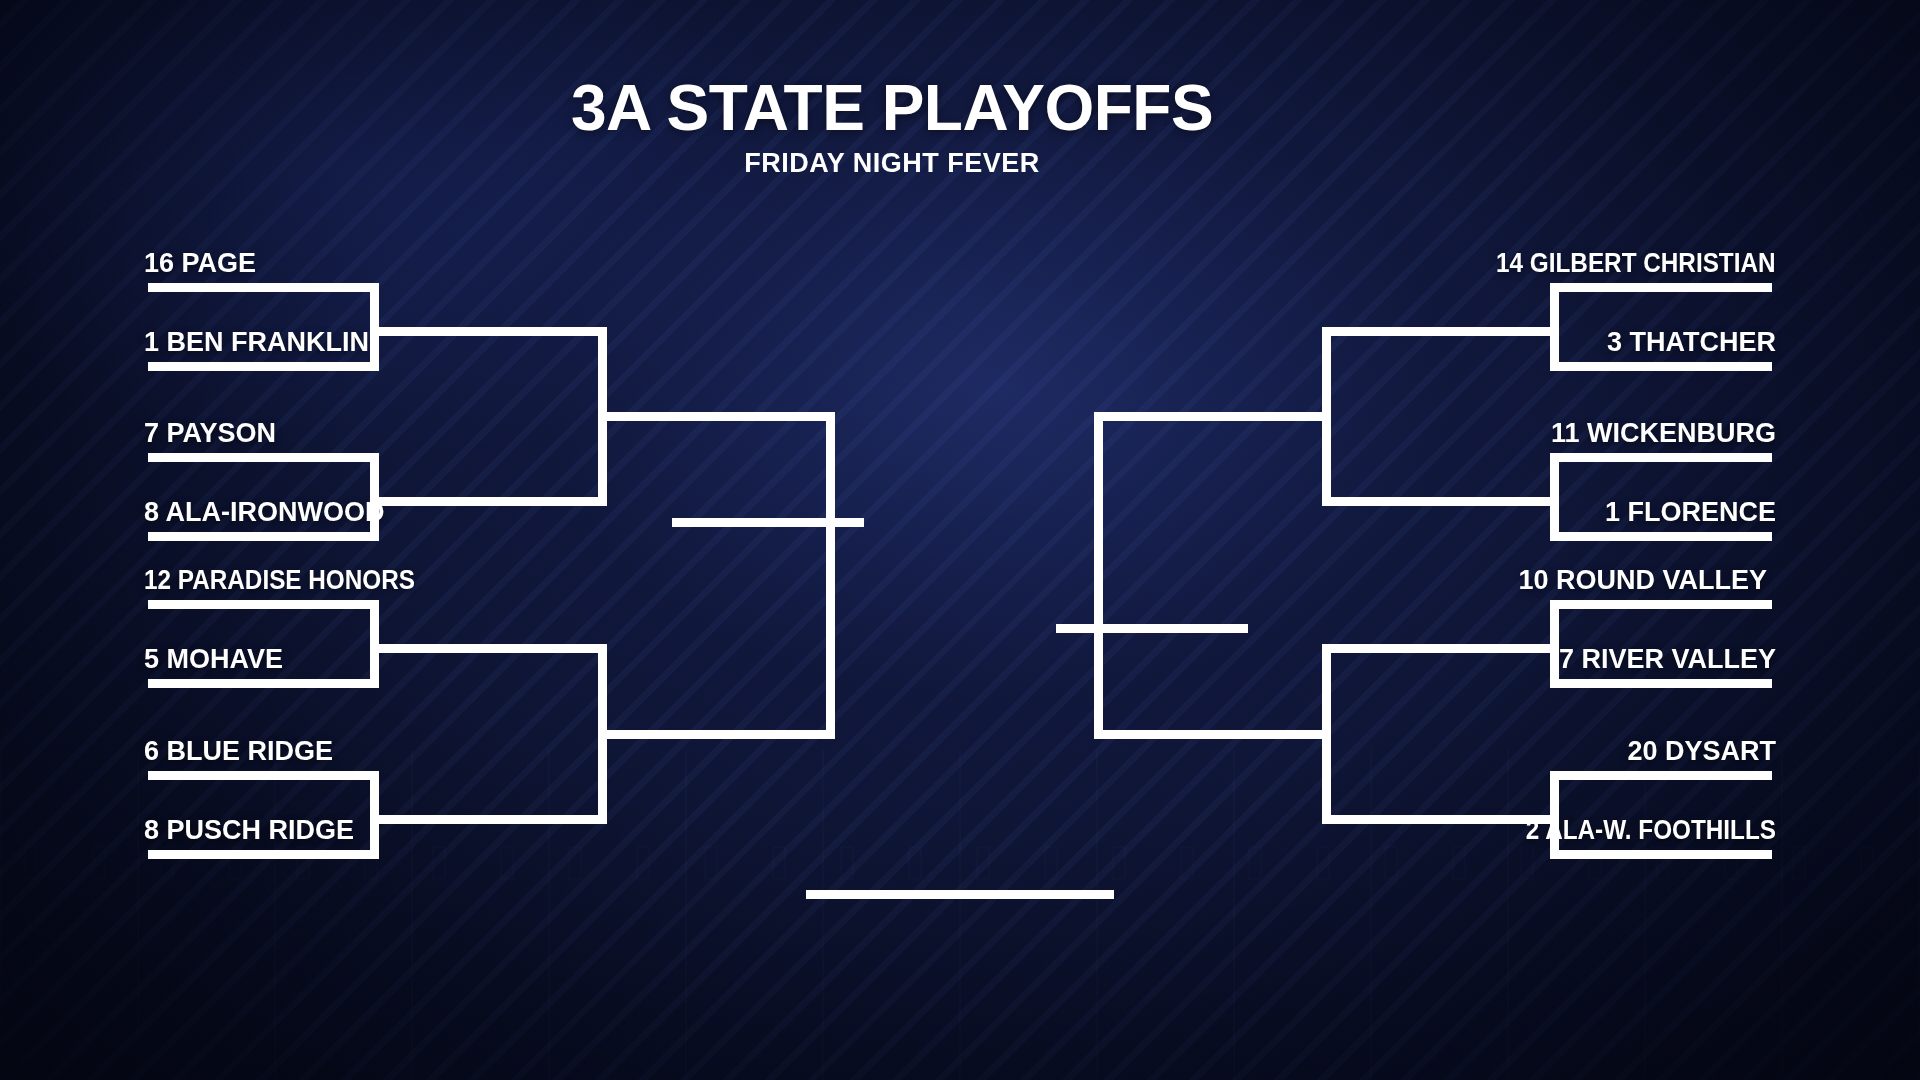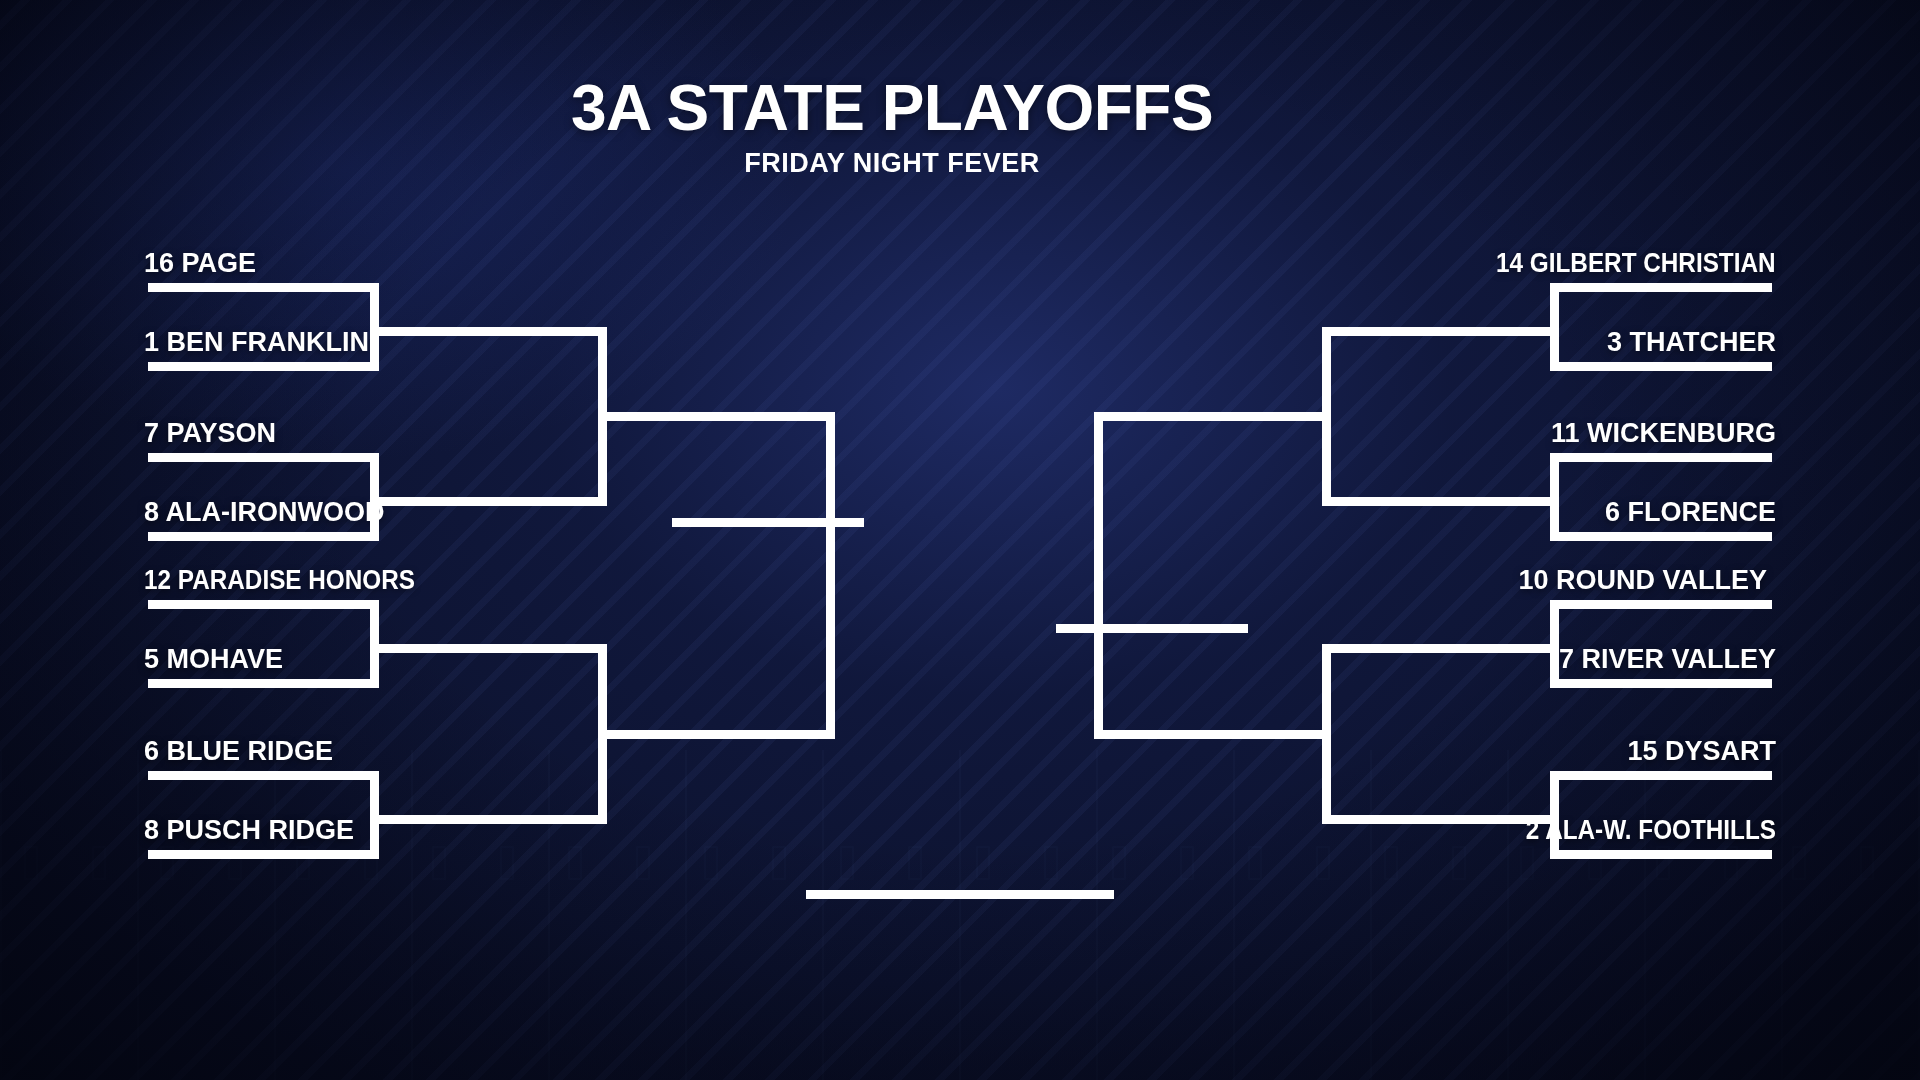--- a/index.html
+++ b/index.html
@@ -194,27 +194,27 @@
       <div class="hline" style="left: 598px; top: 412px; width: 228px;"></div>
       <div class="hline" style="left: 598px; top: 729.5px; width: 228px;"></div>
       <div class="vline" style="left: 826px; top: 412px; height: 326.5px;"></div>
       <div class="hline" style="left: 1550px; top: 283px; width: 222px;"></div>
       <div class="team right squeeze" style="right: 144px; top: 250px;">14 GILBERT CHRISTIAN</div>
       <div class="hline" style="left: 1550px; top: 362px; width: 222px;"></div>
       <div class="team right" style="right: 144px; top: 329px;">3 THATCHER</div>
       <div class="hline" style="left: 1550px; top: 453px; width: 222px;"></div>
       <div class="team right" style="right: 144px; top: 420px;">11 WICKENBURG</div>
       <div class="hline" style="left: 1550px; top: 532px; width: 222px;"></div>
-      <div class="team right" style="right: 144px; top: 499px;">6 FLORENCE</div>
+      <div class="team right" style="right: 144px; top: 499px;">1 FLORENCE</div>
       <div class="hline" style="left: 1550px; top: 600px; width: 222px;"></div>
       <div class="team right" style="right: 153px; top: 567px; margin-left: 21px;">10 ROUND VALLEY</div>
       <div class="hline" style="left: 1550px; top: 679px; width: 222px;"></div>
       <div class="team right" style="right: 144px; top: 646px;">7 RIVER VALLEY</div>
       <div class="hline" style="left: 1550px; top: 771px; width: 222px;"></div>
-      <div class="team right" style="right: 144px; top: 738px;">15 DYSART</div>
+      <div class="team right" style="right: 144px; top: 738px;">20 DYSART</div>
       <div class="hline" style="left: 1550px; top: 850px; width: 222px;"></div>
       <div class="team right squeeze" style="right: 144px; top: 817px;">2 ALA-W. FOOTHILLS</div>
       <div class="vline" style="left: 1550px; top: 283px; height: 88px;"></div>
       <div class="vline" style="left: 1550px; top: 453px; height: 88px;"></div>
       <div class="vline" style="left: 1550px; top: 600px; height: 88px;"></div>
       <div class="vline" style="left: 1550px; top: 771px; height: 88px;"></div>
       <div class="hline" style="left: 1322px; top: 327px; width: 228px;"></div>
       <div class="hline" style="left: 1322px; top: 497px; width: 228px;"></div>
       <div class="hline" style="left: 1322px; top: 644px; width: 228px;"></div>
       <div class="hline" style="left: 1322px; top: 815px; width: 228px;"></div>

